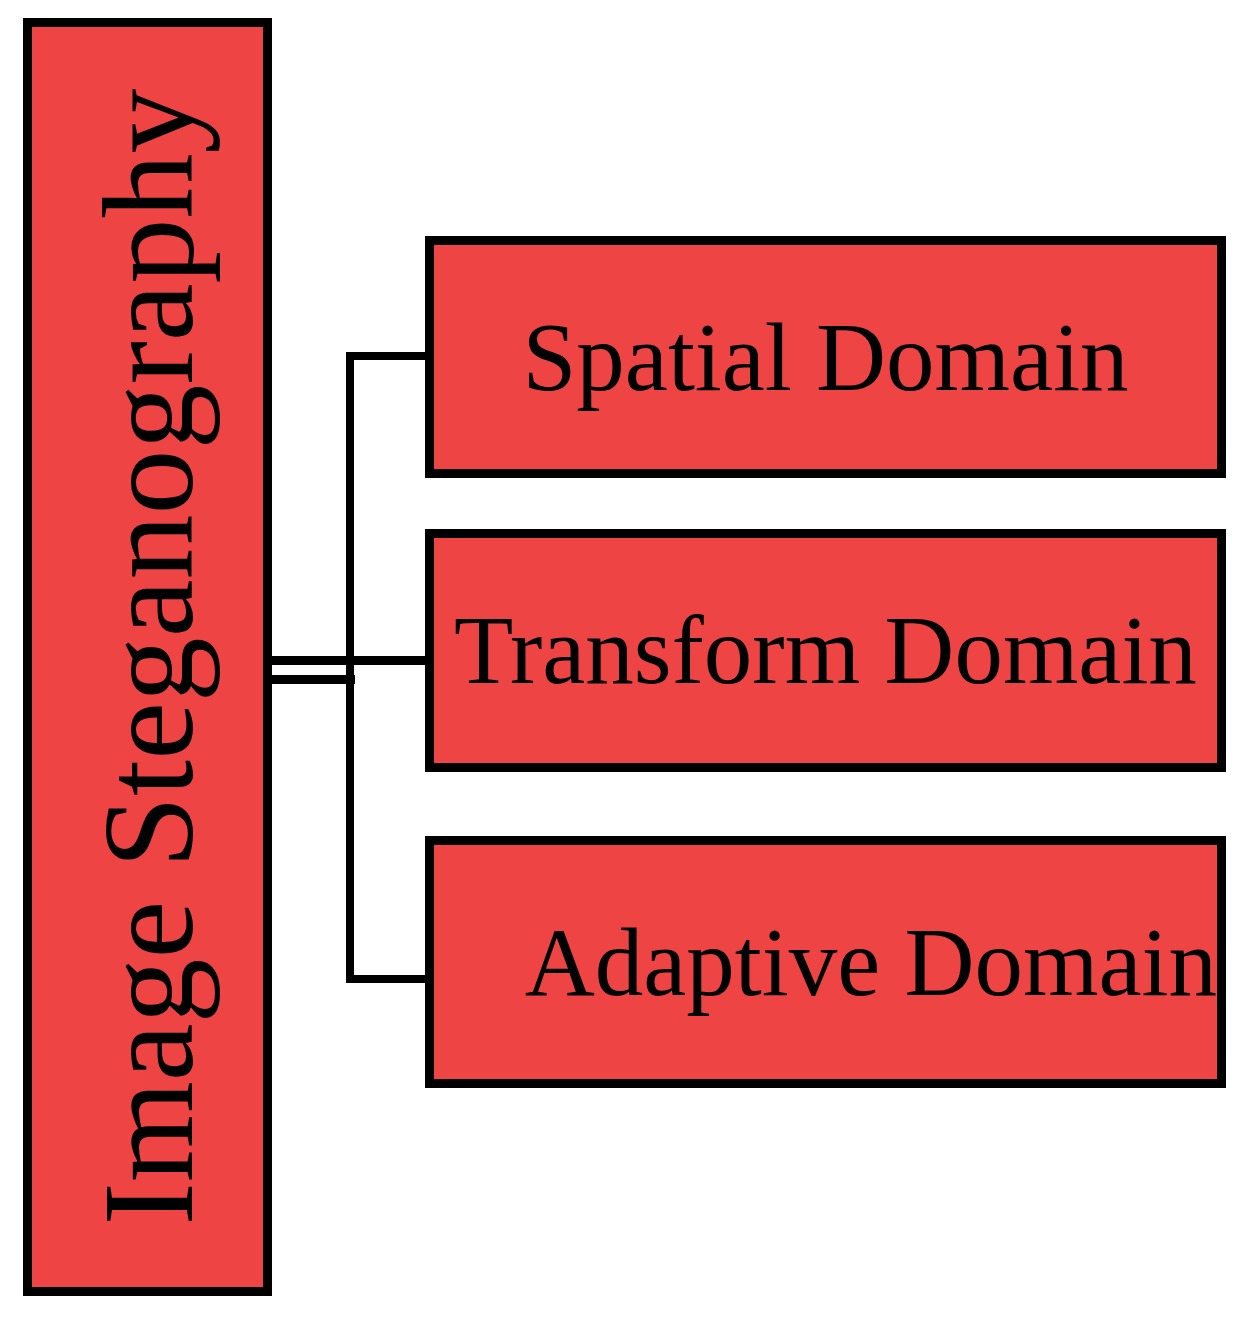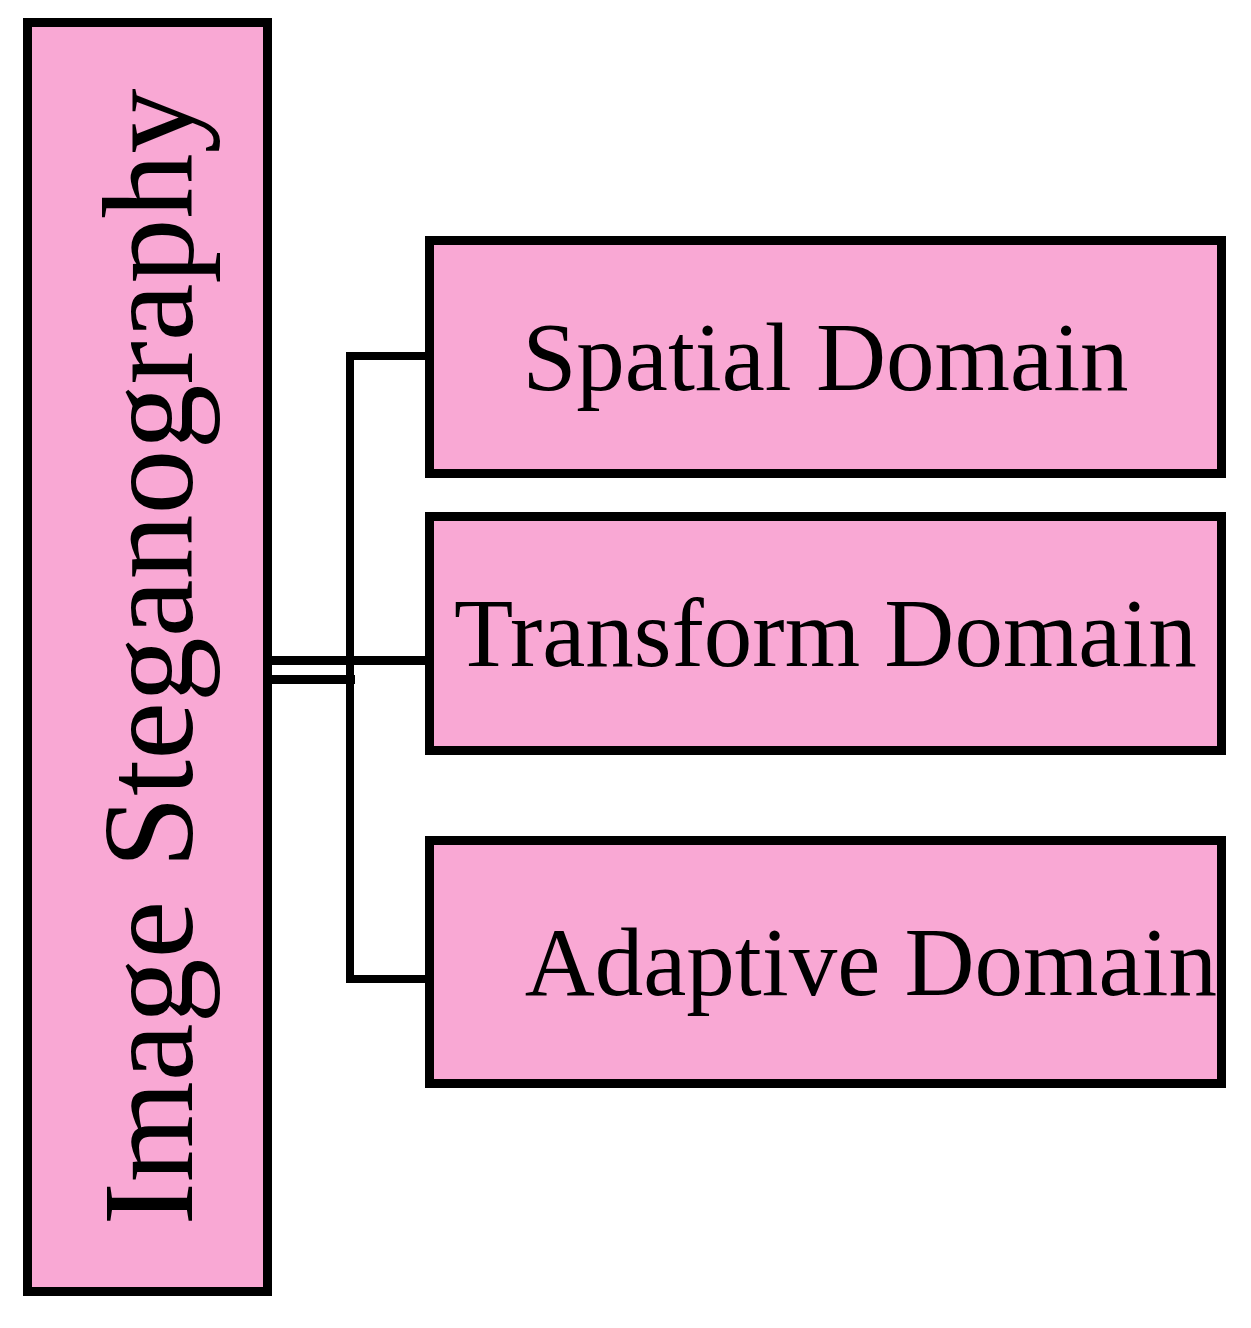--- a/index.html
+++ b/index.html
@@ -13,21 +13,21 @@
     height: 1328px;
     background: #ffffff;
     overflow: hidden;
     font-family: "Liberation Serif", serif;
     color: #000000;
   }
   .box {
     position: absolute;
     box-sizing: border-box;
     border: 9px solid #000000;
-    background: #f9a8d4;
+    background: #ef4444;
     display: flex;
     align-items: center;
     justify-content: center;
   }
   .root-box {
     left: 23px;
     top: 18px;
     width: 249px;
     height: 1278px;
   }
@@ -40,21 +40,21 @@
     color: #000000;
   }
   .node {
     left: 425px;
     width: 801px;
     font-size: 97px;
     line-height: 1;
     white-space: nowrap;
   }
   .node-spatial   { top: 236px; height: 242px; }
-  .node-transform { top: 512px; height: 243px; align-items: center; }
+  .node-transform { top: 529px; height: 243px; align-items: center; }
   .node-adaptive  { top: 836px; height: 252px; justify-content: flex-end; }
   .line {
     position: absolute;
     background: #000000;
   }
   .trunk          { left: 346px; top: 352px; width: 8px;   height: 631px; }
   .branch-top     { left: 346px; top: 352px; width: 79px;  height: 8px; }
   .dbl-top        { left: 272px; top: 656px; width: 153px; height: 9px; }
   .dbl-bottom     { left: 272px; top: 675px; width: 83px;  height: 9px; }
   .branch-bottom  { left: 346px; top: 975px; width: 79px;  height: 8px; }

